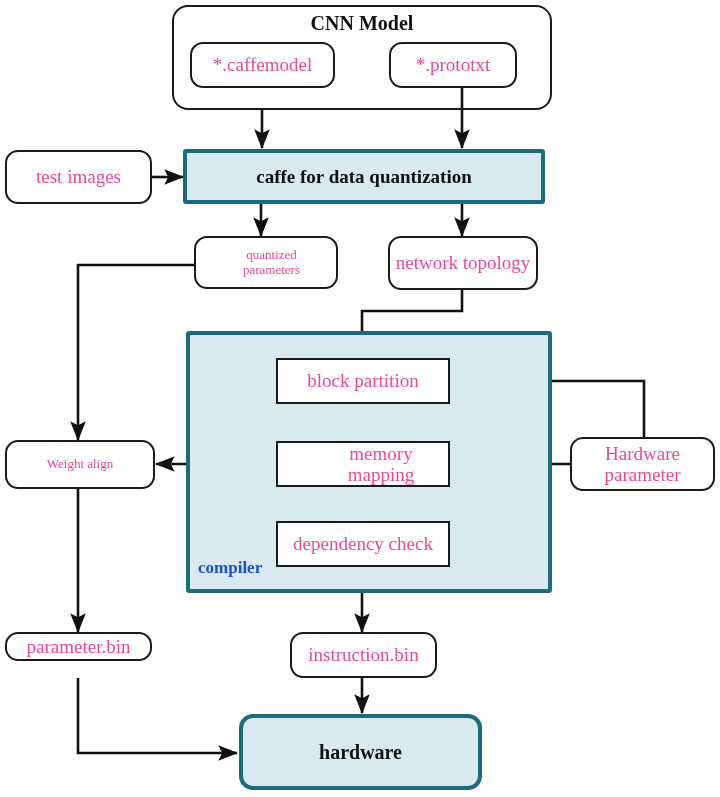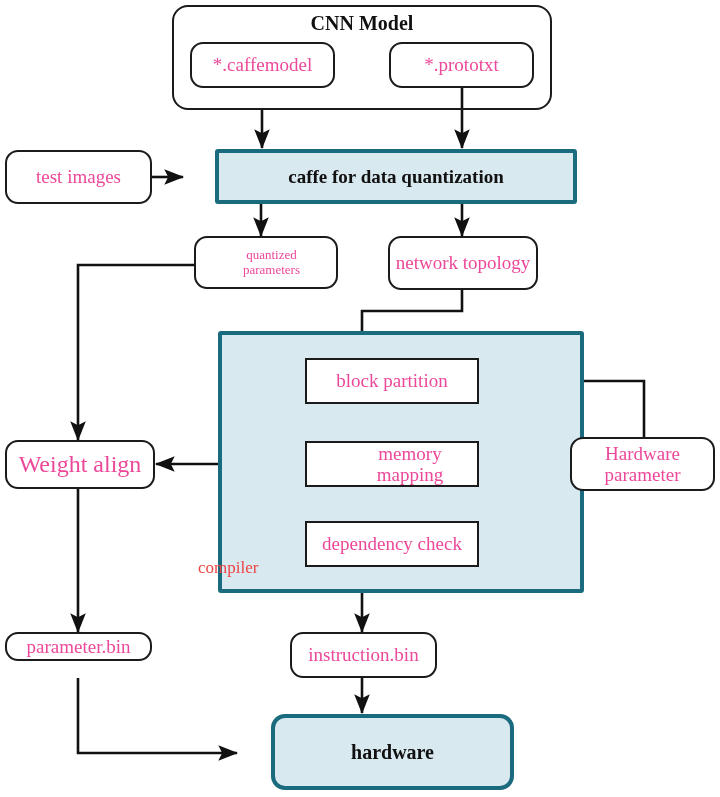--- a/index.html
+++ b/index.html
@@ -34,52 +34,50 @@
     background: #ffffff;
     border: 2.5px solid #1b1b1b;
     line-height: 1.12;
     z-index: 3;
   }
   .rounded {
     border-radius: 13px;
   }
   .sharp {
     border-radius: 0px;
-    margin-left: 29px;
   }
   .group-box {
     position: absolute;
     box-sizing: border-box;
     border: 2.5px solid #1b1b1b;
     border-radius: 16px;
     background: transparent;
     z-index: 1;
   }
   .accent-box {
     position: absolute;
     box-sizing: border-box;
     display: flex;
     align-items: center;
     justify-content: center;
     text-align: center;
     font-weight: bold;
     color: #111111;
     z-index: 2;
-    margin-left: 32px;
   }
   .group-title {
     position: absolute;
     font-weight: bold;
     color: #111111;
     z-index: 2;
   }
   .compiler-label {
     position: absolute;
-    font-weight: normal;
-    color: #ef4444;
+    font-weight: bold;
+    color: #1d4ed8;
     z-index: 4;
   }
   .n-2line { white-space: pre-line; }
 </style>
 </head>
 <body>
 
 <div id="canvas">
 
   <svg id="edges" viewBox="0 0 720 797">
@@ -122,21 +120,21 @@
 
       <path d="M 78,678 L 78,753 L 237,753"></path>
     </g>
   </svg>
 
   <div class="group-box" style="left:172px; top:5px; width:380px; height:105px;"></div>
   <div class="group-title" style="left:172px; top:12px; width:380px; text-align:center; font-size:20px;">CNN Model</div>
 
   <div class="node rounded" style="left:190px; top:42px; width:145px; height:46px; font-size:19px;">*.caffemodel</div>
 
-  <div class="node rounded" style="left:389px; top:42px; width:145px; height:46px; font-size:19px;">*.prototxt</div>
+  <div class="node rounded" style="left:389px; top:42px; width:128px; height:46px; font-size:19px;">*.prototxt</div>
 
   <div class="node rounded" style="left:5px; top:150px; width:147px; height:54px; font-size:19px;">test images</div>
 
   <div class="accent-box" style="left:183px; top:149px; width:362px; height:55px; font-size:19px;
               background:#d9e9f0; border:4px solid #1a6b7d; border-radius:3px;">caffe for data quantization</div>
 
   <div class="node rounded n-2line" style="left:194px; top:236px; width:144px; height:53px; font-size:13px;padding-left:11px;">quantized
 parameters</div>
 
   <div class="node rounded" style="left:388px; top:236px; width:150px; height:54px; font-size:19px;">network topology</div>
@@ -147,21 +145,21 @@
 
   <div class="node sharp" style="left:276px; top:358px; width:174px; height:46px; font-size:19px;">block partition</div>
 
   <div class="node sharp" style="left:276px; top:441px; width:174px; height:46px; font-size:19px;padding-left:36px;">memory mapping</div>
 
   <div class="node sharp" style="left:276px; top:521px; width:174px; height:46px; font-size:19px;">dependency check</div>
 
   <div class="node rounded n-2line" style="left:570px; top:437px; width:145px; height:54px; font-size:19px;">Hardware
 parameter</div>
 
-  <div class="node rounded" style="left:5px; top:440px; width:150px; height:49px; font-size:24px;">Weight align</div>
+  <div class="node rounded" style="left:5px; top:440px; width:150px; height:49px; font-size:13px;">Weight align</div>
 
   <div class="node rounded" style="left:5px; top:632px; width:147px; height:29px; font-size:19px;">parameter.bin</div>
 
   <div class="node rounded" style="left:290px; top:632px; width:147px; height:46px; font-size:19px;">instruction.bin</div>
 
   <div class="accent-box" style="left:239px; top:714px; width:243px; height:76px; font-size:20px;
               background:#d9e9f0; border:4px solid #1a6b7d; border-radius:14px;">hardware</div>
 
 </div>
 

